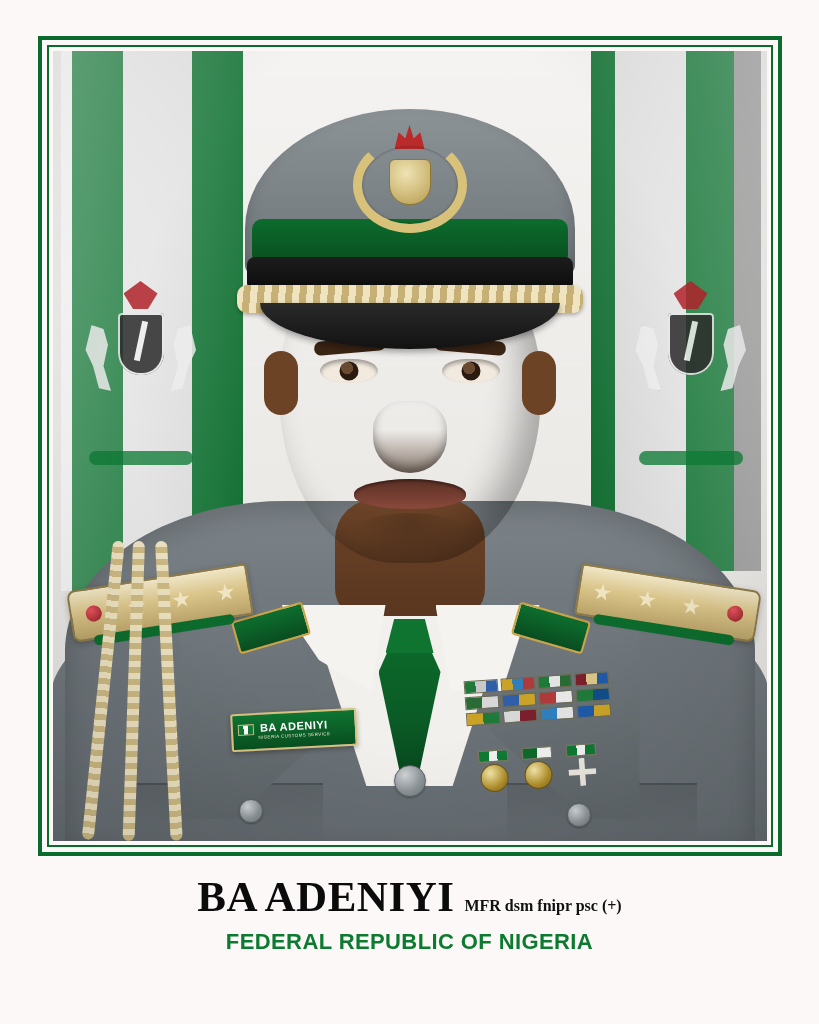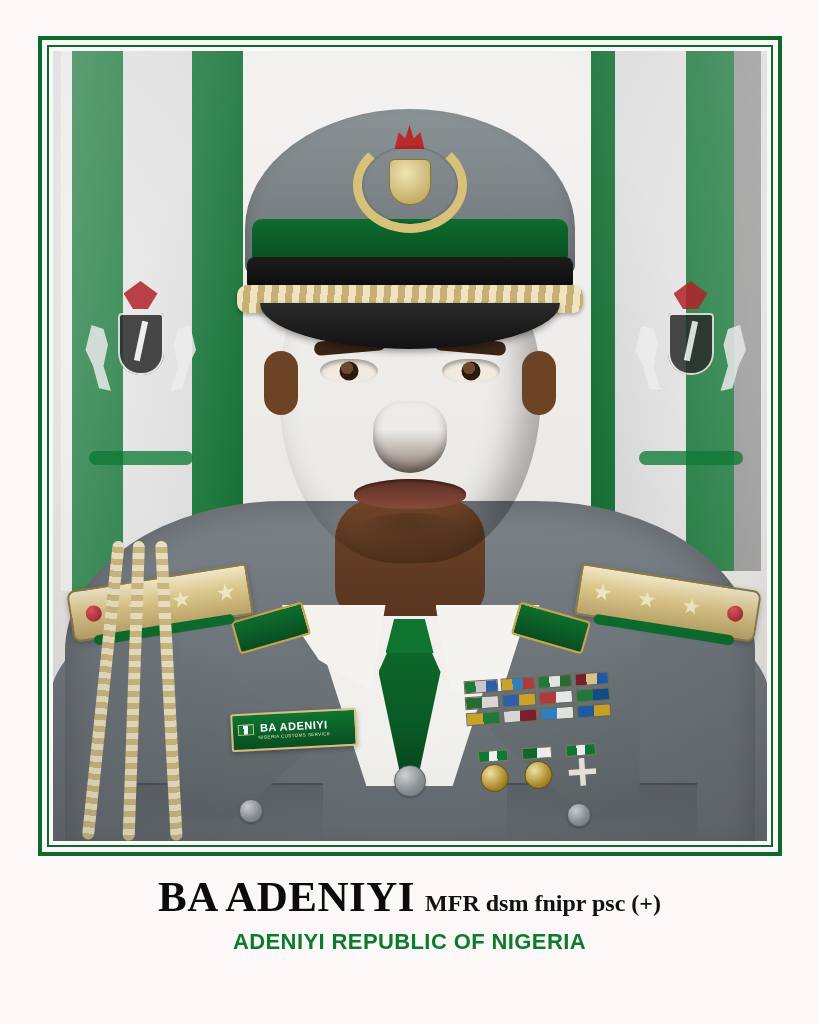--- a/index.html
+++ b/index.html
@@ -642,21 +642,21 @@
   }
   .caption .name {
     font-family: "Liberation Serif", serif;
     font-size: 43px;
     font-weight: bold;
     letter-spacing: .5px;
     color: #0b0b0b;
   }
   .caption .post-nominals {
     font-family: "Liberation Serif", serif;
-    font-size: 24px;
+    font-size: 16px;
     font-weight: bold;
     color: #111;
   }
   .caption .title {
     margin-top: 6px;
     font-family: "Liberation Sans", sans-serif;
     font-size: 27px;
     font-weight: bold;
     letter-spacing: .2px;
     color: #0b0b0b;
@@ -810,16 +810,16 @@
         </div>
       </div>
     </div>
   </div>
 
   <div class="caption">
     <div class="line1">
       <span class="name">BA ADENIYI</span>
       <span class="post-nominals">MFR dsm fnipr psc (+)</span>
     </div>
-    <div class="country">ADENIYI REPUBLIC OF NIGERIA</div>
+    <div class="country">FEDERAL REPUBLIC OF NIGERIA</div>
   </div>
 
 </div>
 
 </body></html>

